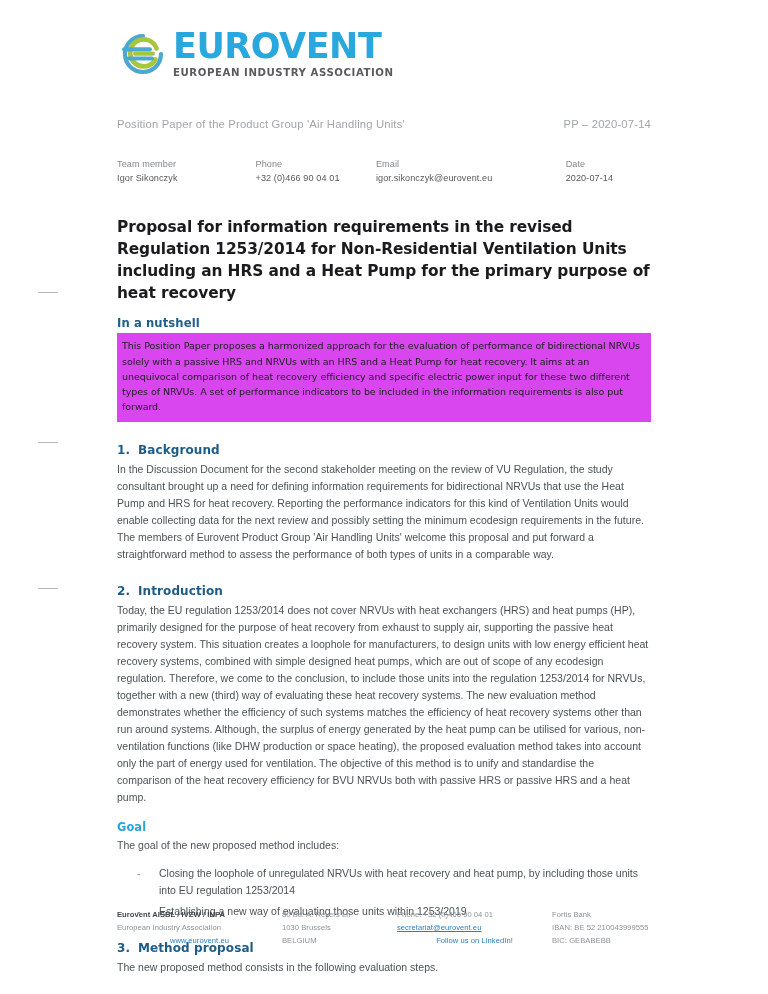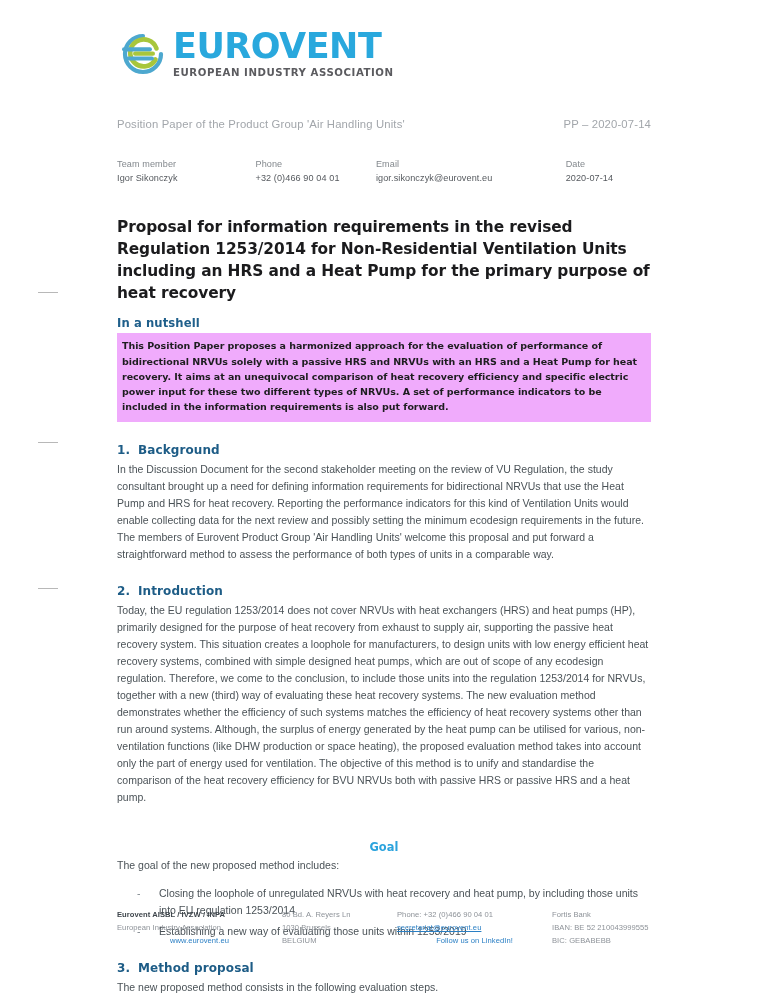--- a/index.html
+++ b/index.html
@@ -122,25 +122,25 @@
   
   h2.nutshell-head {
     font-family: "DejaVu Sans", sans-serif;
     font-size: 11.6px;
     font-weight: bold;
     color: #1f5f8b;
     margin: 12px 0 3px 0;
     letter-spacing: 0.1px;
   }
   .nutshell-box {
-    background: #f0abfc;
+    background: #d946ef;
     padding: 5px 9px 7px 5px;
     font-family: "DejaVu Sans", sans-serif;
     font-size: 9.5px;
-    font-weight: bold;
+    font-weight: normal;
     color: #1d1d1f;
     line-height: 1.61;
     letter-spacing: -0.05px;
   }
 
   
   h2.sec-head {
     font-family: "DejaVu Sans", sans-serif;
     font-size: 12px;
     font-weight: bold;
@@ -150,23 +150,22 @@
   }
   h2.sec-head .num {
     display: inline-block;
     width: 21px;
   }
   h3.sub-head {
     font-family: "DejaVu Sans", sans-serif;
     font-size: 11.4px;
     font-weight: bold;
     color: #2ba3dd;
-    margin: 34px 0 3px 0;
+    margin: 14px 0 3px 0;
     letter-spacing: 0.1px;
-    text-align: center;
   }
   p.body {
     font-size: 10.5px;
     color: #4a5257;
     line-height: 1.62;
     margin: 0 0 0 0;
     letter-spacing: 0.02px;
     text-align: left;
   }
   ul.dashlist {

